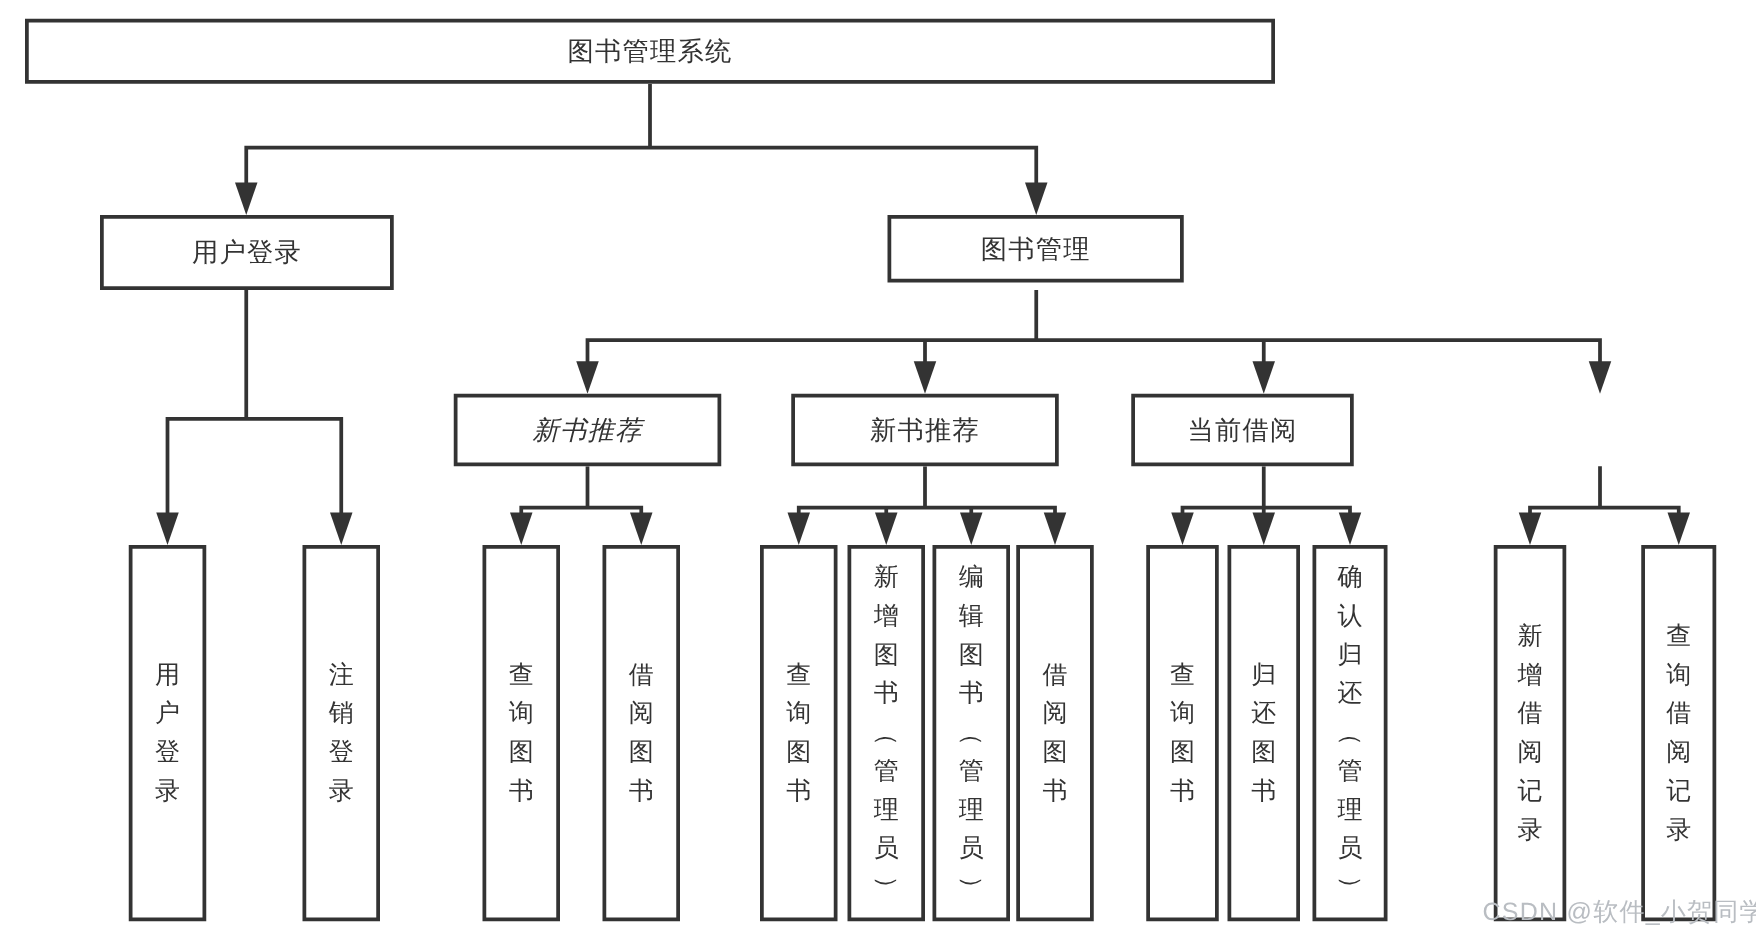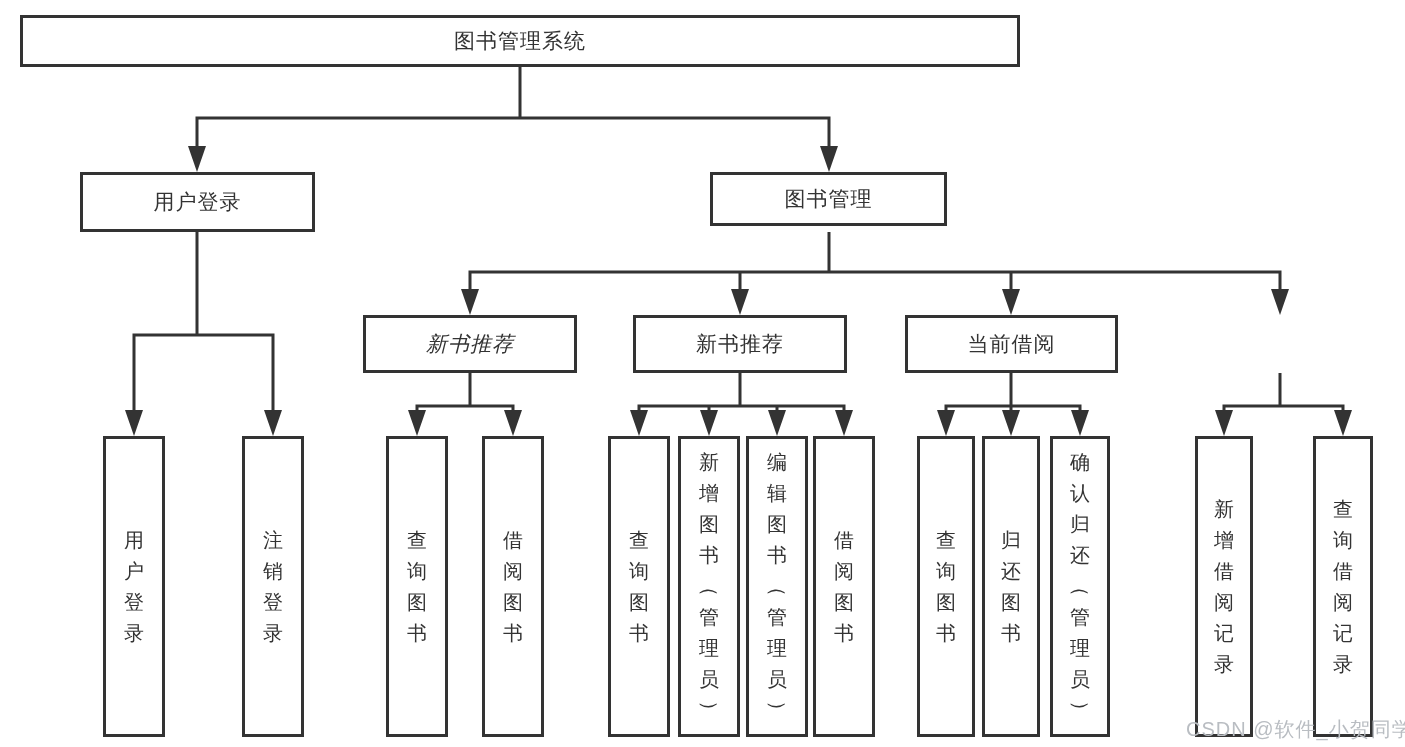--- a/index.html
+++ b/index.html
@@ -9,21 +9,21 @@
   svg.wires{position:absolute;left:0;top:0;z-index:1;}
   .node{position:absolute;background:#fff;border:3px solid #333;box-sizing:border-box;
         display:flex;align-items:center;justify-content:center;z-index:2;}
   .hlabel{font-size:21px;letter-spacing:1px;}
   .root{left:20px;top:15px;width:1000px;height:52px;}
   .lv2a{left:80px;top:172px;width:235px;height:60px;}
   .lv2b{left:710px;top:172px;width:237px;height:54px;}
   .lv3{top:315px;height:58px;}
   .lv3a{left:363px;width:214px;font-style:italic;}
   .lv3b{left:633px;width:214px;}
-  .lv3c{left:905px;width:213px;font-family:Liberation Serif, serif;}
+  .lv3c{left:905px;width:178px;font-family:Liberation Serif, serif;}
   .lv3d{left:1173px;width:213px;}
   .leaf{top:436px;width:62px;height:301px;}
   .vtext{display:flex;flex-direction:column;align-items:center;justify-content:center;
          height:100%;font-size:20px;}
   .vtext span{display:block;line-height:31px;}
   .vtext span.rot{transform:rotate(90deg);}
   .watermark{position:absolute;left:1186px;top:716px;z-index:5;font-size:20px;
              color:#b9bdc2;letter-spacing:1px;white-space:nowrap;}
 </style>
 </head>

